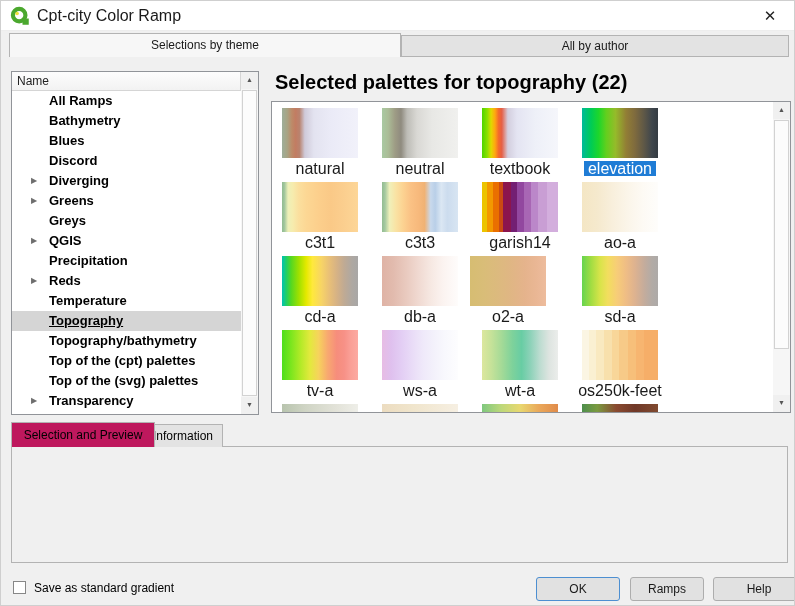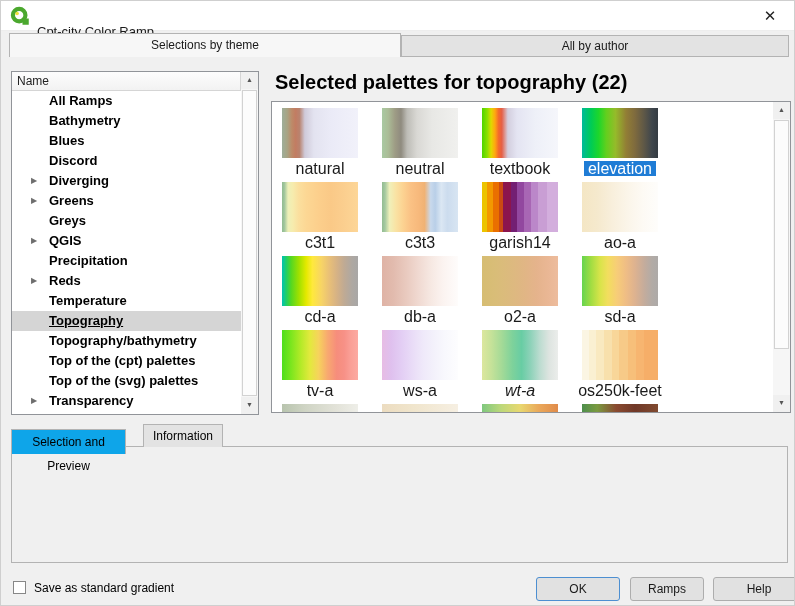--- a/index.html
+++ b/index.html
@@ -3,21 +3,21 @@
 <meta charset="utf-8">
 <style>
   * { box-sizing: border-box; margin: 0; padding: 0; }
   html,body { width:795px; height:606px; background:#fff; }
   body { font-family: "Liberation Sans", "DejaVu Sans", sans-serif; font-size:12px; color:#000; }
   .window { position:relative; width:795px; height:606px; background:#f0f0f0; border:1px solid #cfcfcf; overflow:hidden; }
 
   
   .titlebar { position:absolute; left:0; top:0; width:100%; height:30px; background:#ffffff; border-bottom:1px solid #ededed; }
   .app-icon { position:absolute; left:9px; top:5px; width:20px; height:20px; }
-  .title { position:absolute; left:36px; top:16px; height:30px; line-height:30px; font-size:13px; color:#1a1a1a; }
+  .title { position:absolute; left:36px; top:0; height:30px; line-height:30px; font-size:16px; color:#1a1a1a; }
   .close-btn { position:absolute; right:8px; top:0; width:32px; height:30px; line-height:30px; text-align:center; font-size:15px; color:#222; cursor:default; }
 
   
   .tab-top { position:absolute; text-align:center; font-size:12px; color:#1a1a1a; }
   .tab-top.active { left:8px; top:32px; width:392px; height:24px; line-height:23px; background:#f7f7f7; border:1px solid #b3b3b3; border-bottom:none; z-index:3; }
   .tab-top.inactive { left:400px; top:34px; width:388px; height:22px; line-height:21px; background:#e3e3e3; border:1px solid #b3b3b3; z-index:2; }
 
   
   .tree-panel { position:absolute; left:10px; top:70px; width:248px; height:344px; background:#ffffff; border:1px solid #919499; }
   .tree-header { position:absolute; left:0; top:0; right:17px; height:19px; background:linear-gradient(#fdfdfd,#f2f2f2); border-bottom:1px solid #d5d5d5; border-right:1px solid #d5d5d5; line-height:18px; padding-left:5px; font-size:12px; color:#222; }
@@ -37,21 +37,21 @@
   
   .heading { position:absolute; left:274px; top:70px; width:510px; font-size:20px; font-weight:bold; color:#000; }
   .grid-panel { position:absolute; left:270px; top:100px; width:520px; height:312px; background:#ffffff; border:1px solid #919499; overflow:hidden; }
   .cell { position:absolute; width:96px; text-align:center; }
   .thumb { width:76px; height:50px; margin:0 auto; }
   .cell-label { display:inline-block; margin-top:3px; font-size:16px; color:#1a1a1a; padding:1px 4px; line-height:13px; }
   .cell-label.sel { color:#fff; }
 
   
   .btab { position:absolute; text-align:center; font-size:12px; }
-  .btab.active { left:10px; top:421px; width:115px; height:25px; line-height:24px; background:#0ea5e9; border:1px solid #b3b3b3; border-bottom:none; z-index:3;margin-top:7px; }
+  .btab.active { left:10px; top:421px; width:144px; height:25px; line-height:24px; background:#be185d; border:1px solid #b3b3b3; border-bottom:none; z-index:3; }
   .btab.inactive { left:142px; top:423px; width:80px; height:23px; line-height:22px; background:#e3e3e3; border:1px solid #b3b3b3; border-bottom:none; z-index:2; }
   .preview-pane { position:absolute; left:10px; top:445px; width:777px; height:117px; background:#f0f0f0; border:1px solid #b3b3b3; z-index:1; }
 
   .field-label { position:absolute; font-size:12px; color:#1a1a1a; }
   .field-value { position:absolute; font-size:12px; color:#1a1a1a; }
   .text-input { position:absolute; height:21px; background:#fff; border:1px solid #828790; font-family:"Liberation Sans","DejaVu Sans",sans-serif; font-size:12px; padding:0 4px; color:#1a1a1a; }
   .gradient-frame { position:absolute; left:470px; top:457px; width:316px; height:58px; background:#fff; border:1px solid #dcdcdc; }
   .gradient-bar { position:absolute; left:8px; top:8px; width:300px; height:43px; }
 
   
@@ -114,25 +114,25 @@
         <div class="cell" style="left: 0px; top: 6px;"><div class="thumb" style="background: linear-gradient(90deg, rgb(158, 174, 154) 0%, rgb(168, 163, 131) 7%, rgb(189, 138, 104) 13%, rgb(194, 124, 98) 18%, rgb(185, 131, 111) 23%, rgb(207, 202, 217) 30%, rgb(227, 227, 240) 42%, rgb(235, 235, 247) 65%, rgb(241, 241, 250) 100%);"></div><div class="cell-label">natural</div></div>
         <div class="cell" style="left: 100px; top: 6px;"><div class="thumb" style="background: linear-gradient(90deg, rgb(169, 201, 162) 0%, rgb(171, 189, 151) 8%, rgb(158, 156, 133) 17%, rgb(143, 139, 127) 25%, rgb(189, 188, 182) 33%, rgb(217, 216, 212) 46%, rgb(232, 232, 229) 66%, rgb(240, 240, 238) 100%);"></div><div class="cell-label">neutral</div></div>
         <div class="cell" style="left: 200px; top: 6px;"><div class="thumb" style="background: linear-gradient(90deg, rgb(79, 212, 0) 0%, rgb(140, 224, 0) 7%, rgb(224, 216, 0) 12%, rgb(255, 168, 16) 17%, rgb(244, 104, 44) 22%, rgb(229, 95, 70) 26%, rgb(211, 206, 222) 34%, rgb(228, 228, 242) 46%, rgb(238, 240, 248) 70%, rgb(245, 246, 251) 100%);"></div><div class="cell-label">textbook</div></div>
         <div class="cell" style="left: 300px; top: 6px;"><div class="thumb" style="background: linear-gradient(90deg, rgb(0, 185, 155) 0%, rgb(0, 204, 85) 12%, rgb(30, 214, 43) 22%, rgb(99, 207, 30) 32%, rgb(149, 187, 42) 44%, rgb(146, 126, 53) 58%, rgb(126, 106, 62) 70%, rgb(93, 87, 71) 82%, rgb(63, 70, 76) 92%, rgb(52, 59, 66) 100%);"></div><div class="cell-label sel" style="background: rgb(31, 124, 213);">elevation</div></div>
         <div class="cell" style="left: 0px; top: 80px;"><div class="thumb" style="background: linear-gradient(90deg, rgb(147, 189, 146) 0%, rgb(159, 197, 156) 3%, rgb(238, 240, 184) 8%, rgb(246, 236, 174) 14%, rgb(251, 223, 158) 22%, rgb(252, 215, 148) 32%, rgb(252, 207, 140) 48%, rgb(250, 201, 135) 64%, rgb(251, 206, 142) 80%, rgb(253, 214, 151) 100%);"></div><div class="cell-label">c3t1</div></div>
         <div class="cell" style="left: 100px; top: 80px;"><div class="thumb" style="background: linear-gradient(90deg, rgb(147, 189, 146) 0%, rgb(165, 201, 160) 4%, rgb(240, 240, 186) 10%, rgb(249, 227, 164) 18%, rgb(252, 210, 145) 28%, rgb(250, 193, 132) 38%, rgb(247, 185, 124) 48%, rgb(240, 178, 116) 56%, rgb(201, 217, 236) 64%, rgb(185, 207, 232) 70%, rgb(219, 231, 243) 78%, rgb(204, 220, 238) 86%, rgb(216, 229, 242) 100%);"></div><div class="cell-label">c3t3</div></div>
         <div class="cell" style="left: 200px; top: 80px;"><div class="thumb" style="background: linear-gradient(90deg, rgb(236, 196, 0) 0%, rgb(236, 196, 0) 7%, rgb(243, 152, 0) 7%, rgb(243, 152, 0) 15%, rgb(234, 111, 0) 15%, rgb(234, 111, 0) 22%, rgb(203, 74, 18) 22%, rgb(203, 74, 18) 27%, rgb(140, 21, 77) 27%, rgb(140, 21, 77) 38%, rgb(115, 31, 115) 38%, rgb(115, 31, 115) 46%, rgb(146, 71, 159) 46%, rgb(146, 71, 159) 55%, rgb(168, 102, 180) 55%, rgb(168, 102, 180) 64%, rgb(187, 135, 201) 64%, rgb(187, 135, 201) 74%, rgb(201, 158, 212) 74%, rgb(201, 158, 212) 85%, rgb(211, 174, 221) 85%, rgb(211, 174, 221) 100%);"></div><div class="cell-label">garish14</div></div>
         <div class="cell" style="left: 300px; top: 80px;"><div class="thumb" style="background: linear-gradient(90deg, rgb(244, 230, 196) 0%, rgb(245, 233, 205) 20%, rgb(248, 239, 220) 40%, rgb(251, 245, 233) 60%, rgb(253, 250, 244) 80%, rgb(254, 253, 251) 100%);"></div><div class="cell-label">ao-a</div></div>
         <div class="cell" style="left: 0px; top: 154px;"><div class="thumb" style="background: linear-gradient(90deg, rgb(0, 194, 178) 0%, rgb(35, 207, 98) 6%, rgb(85, 216, 33) 12%, rgb(159, 224, 0) 22%, rgb(229, 233, 0) 32%, rgb(255, 233, 60) 40%, rgb(247, 212, 102) 52%, rgb(233, 192, 119) 62%, rgb(214, 178, 133) 72%, rgb(191, 170, 148) 82%, rgb(174, 168, 162) 92%, rgb(168, 167, 166) 100%);"></div><div class="cell-label">cd-a</div></div>
         <div class="cell" style="left: 100px; top: 154px;"><div class="thumb" style="background: linear-gradient(90deg, rgb(223, 179, 165) 0%, rgb(226, 187, 174) 15%, rgb(233, 202, 191) 32%, rgb(240, 217, 209) 48%, rgb(246, 232, 226) 64%, rgb(251, 243, 240) 80%, rgb(254, 252, 251) 100%);"></div><div class="cell-label">db-a</div></div>
-        <div class="cell" style="left: 200px; top: 154px;"><div class="thumb" style="background: linear-gradient(90deg, rgb(214, 189, 114) 0%, rgb(217, 189, 120) 18%, rgb(220, 186, 126) 36%, rgb(224, 182, 132) 54%, rgb(229, 179, 140) 72%, rgb(234, 183, 149) 88%, rgb(237, 188, 157) 100%);"></div><div class="cell-label">o2-a</div></div>
+        <div class="cell" style="left: 188px; top: 154px;"><div class="thumb" style="background: linear-gradient(90deg, rgb(214, 189, 114) 0%, rgb(217, 189, 120) 18%, rgb(220, 186, 126) 36%, rgb(224, 182, 132) 54%, rgb(229, 179, 140) 72%, rgb(234, 183, 149) 88%, rgb(237, 188, 157) 100%);"></div><div class="cell-label">o2-a</div></div>
         <div class="cell" style="left: 300px; top: 154px;"><div class="thumb" style="background: linear-gradient(90deg, rgb(102, 212, 79) 0%, rgb(162, 221, 66) 12%, rgb(217, 228, 74) 24%, rgb(242, 222, 94) 34%, rgb(247, 205, 120) 46%, rgb(239, 189, 133) 58%, rgb(221, 178, 144) 70%, rgb(196, 172, 156) 82%, rgb(178, 171, 166) 92%, rgb(173, 170, 168) 100%);"></div><div class="cell-label">sd-a</div></div>
         <div class="cell" style="left: 0px; top: 228px;"><div class="thumb" style="background: linear-gradient(90deg, rgb(78, 222, 29) 0%, rgb(124, 230, 30) 12%, rgb(181, 234, 40) 25%, rgb(227, 233, 62) 37%, rgb(246, 211, 92) 48%, rgb(248, 169, 112) 60%, rgb(246, 141, 124) 72%, rgb(247, 145, 135) 82%, rgb(250, 159, 150) 90%, rgb(252, 170, 162) 100%);"></div><div class="cell-label">tv-a</div></div>
         <div class="cell" style="left: 100px; top: 228px;"><div class="thumb" style="background: linear-gradient(90deg, rgb(231, 188, 228) 0%, rgb(223, 192, 238) 12%, rgb(227, 206, 244) 26%, rgb(233, 220, 247) 40%, rgb(239, 233, 250) 54%, rgb(243, 241, 251) 68%, rgb(248, 248, 253) 82%, rgb(253, 253, 254) 100%);"></div><div class="cell-label">ws-a</div></div>
-        <div class="cell" style="left: 200px; top: 228px; font-style: italic;"><div class="thumb" style="background: linear-gradient(90deg, rgb(220, 231, 158) 0%, rgb(198, 226, 153) 12%, rgb(164, 218, 151) 26%, rgb(126, 210, 155) 40%, rgb(104, 205, 164) 52%, rgb(142, 210, 185) 64%, rgb(188, 220, 208) 76%, rgb(221, 228, 224) 88%, rgb(235, 237, 235) 100%);"></div><div class="cell-label">wt-a</div></div>
+        <div class="cell" style="left: 200px; top: 228px;"><div class="thumb" style="background: linear-gradient(90deg, rgb(220, 231, 158) 0%, rgb(198, 226, 153) 12%, rgb(164, 218, 151) 26%, rgb(126, 210, 155) 40%, rgb(104, 205, 164) 52%, rgb(142, 210, 185) 64%, rgb(188, 220, 208) 76%, rgb(221, 228, 224) 88%, rgb(235, 237, 235) 100%);"></div><div class="cell-label">wt-a</div></div>
         <div class="cell" style="left: 300px; top: 228px;"><div class="thumb" style="background: linear-gradient(90deg, rgb(251, 245, 227) 0%, rgb(251, 245, 227) 9%, rgb(250, 240, 210) 9%, rgb(250, 240, 210) 19%, rgb(249, 233, 192) 19%, rgb(249, 233, 192) 29%, rgb(248, 224, 172) 29%, rgb(248, 224, 172) 39%, rgb(248, 214, 153) 39%, rgb(248, 214, 153) 49%, rgb(247, 202, 136) 49%, rgb(247, 202, 136) 60%, rgb(247, 191, 122) 60%, rgb(247, 191, 122) 71%, rgb(247, 181, 112) 71%, rgb(247, 181, 112) 82%, rgb(246, 174, 104) 82%, rgb(246, 174, 104) 100%);"></div><div class="cell-label">os250k-feet</div></div>
         <div class="cell" style="left: 0px; top: 302px;">
           <div class="thumb" style="background: linear-gradient(90deg, rgb(184, 196, 174) 0%, rgb(207, 212, 196) 30%, rgb(226, 226, 216) 70%, rgb(238, 238, 232) 100%);"></div>
         </div>
         <div class="cell" style="left: 100px; top: 302px;">
           <div class="thumb" style="background: linear-gradient(90deg, rgb(236, 220, 192) 0%, rgb(240, 229, 204) 40%, rgb(246, 239, 226) 100%);"></div>
         </div>
         <div class="cell" style="left: 200px; top: 302px;">
           <div class="thumb" style="background: linear-gradient(90deg, rgb(127, 200, 127) 0%, rgb(188, 216, 122) 25%, rgb(232, 216, 112) 50%, rgb(234, 168, 90) 75%, rgb(224, 139, 74) 100%);"></div>
         </div>

